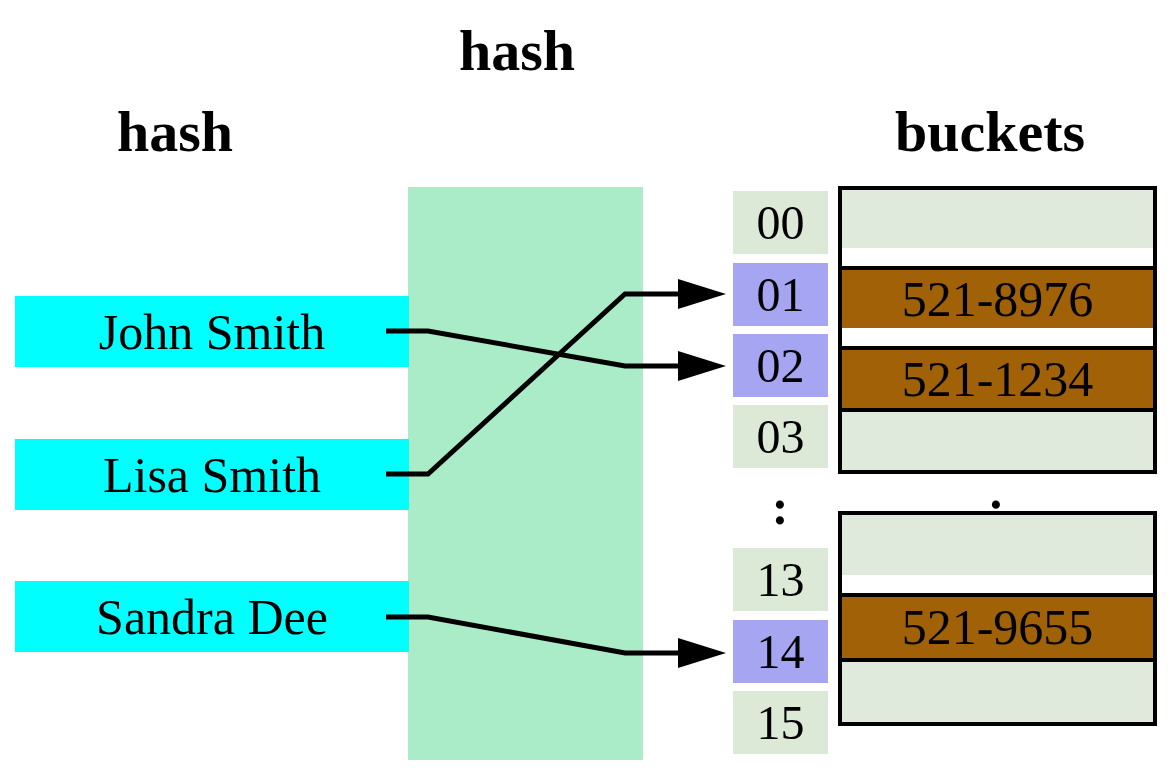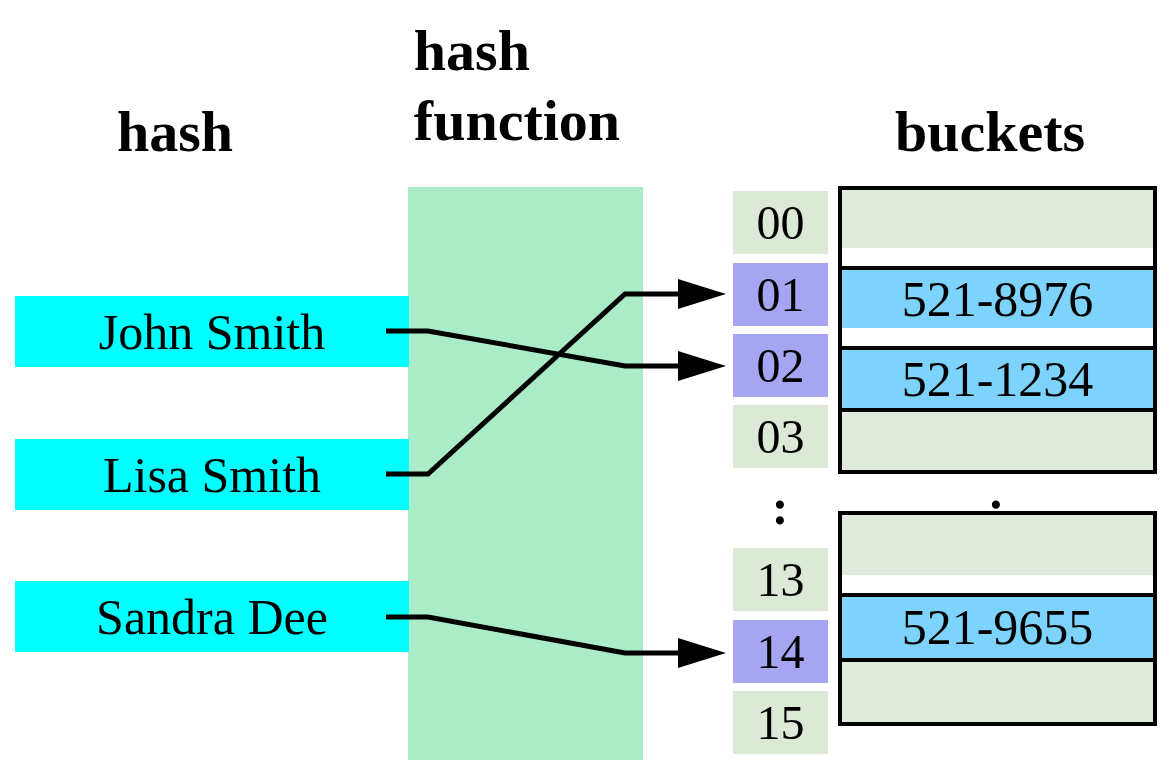--- a/index.html
+++ b/index.html
@@ -49,35 +49,34 @@
     position:absolute;left:838px;width:319px;border:4px solid #000;
     box-sizing:border-box;display:flex;flex-direction:column;
   }
   #btable-top{top:186px;height:288px;}
   #btable-bottom{top:511px;height:215px;text-align:center;}
   .brow{
     flex:1;background:#dfe9dc;
     display:flex;align-items:center;justify-content:center;font-size:50px;
   }
   .brow + .brow{border-top:4px solid #000;}
-  .brow.filled{background:#7dd3fc;margin-top:18px;}
+  .brow.filled{background:#a16207;margin-top:18px;}
 
   #arrows{position:absolute;left:0;top:0;pointer-events:none;}
   .arrow-line{fill:none;stroke:#000;stroke-width:5;}
   .arrow-head{fill:#000;stroke:none;}
 </style>
 </head>
 <body>
 
 <div id="canvas">
 
   <div class="title" id="t-keys">hash</div>
   <div class="title" id="t-hash">
     <div>hash</div>
-    <div>function</div>
   </div>
   <div class="title" id="t-buckets">buckets</div>
 
   <div id="hash-box"></div>
 
   <div class="key-box" id="key-0">
     <span>John Smith</span>
   </div>
   <div class="key-box" id="key-1">
     <span>Lisa Smith</span>

